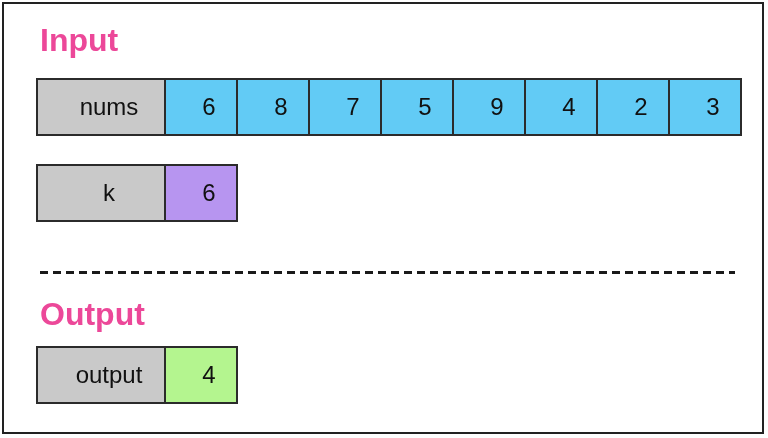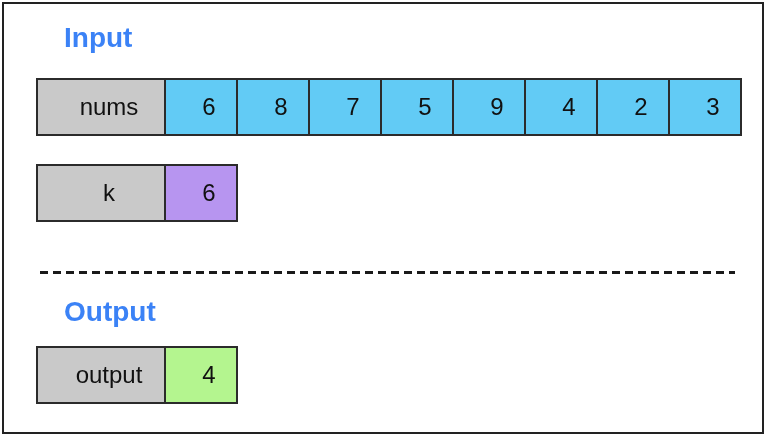--- a/index.html
+++ b/index.html
@@ -20,25 +20,24 @@
     left: 2px;
     top: 2px;
     width: 762px;
     height: 432px;
     border: 2px solid #222222;
     box-sizing: border-box;
     background: #ffffff;
   }
   .section-label {
     position: absolute;
-    font-size: 28px;
+    font-size: 32px;
     font-weight: bold;
-    color: #3b82f6;
+    color: #ec4899;
     white-space: nowrap;
-    margin-left: 24px;
   }
   .section-label.input  { left: 36px; top: 18px; }
   .section-label.output { left: 36px; top: 292px; }
   .row {
     position: absolute;
     display: flex;
     align-items: stretch;
   }
   .row.nums   { left: 32px; top: 74px;  }
   .row.k      { left: 32px; top: 160px; }

